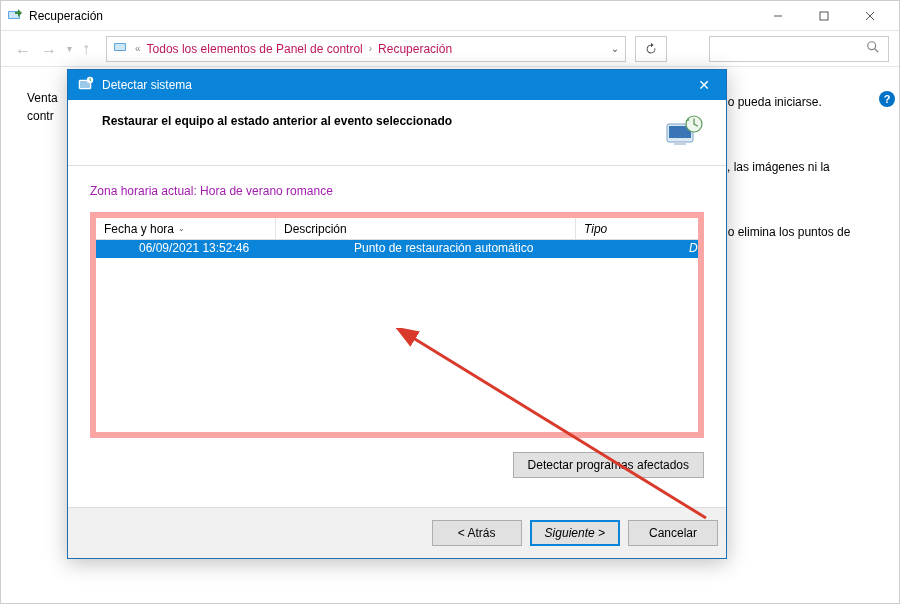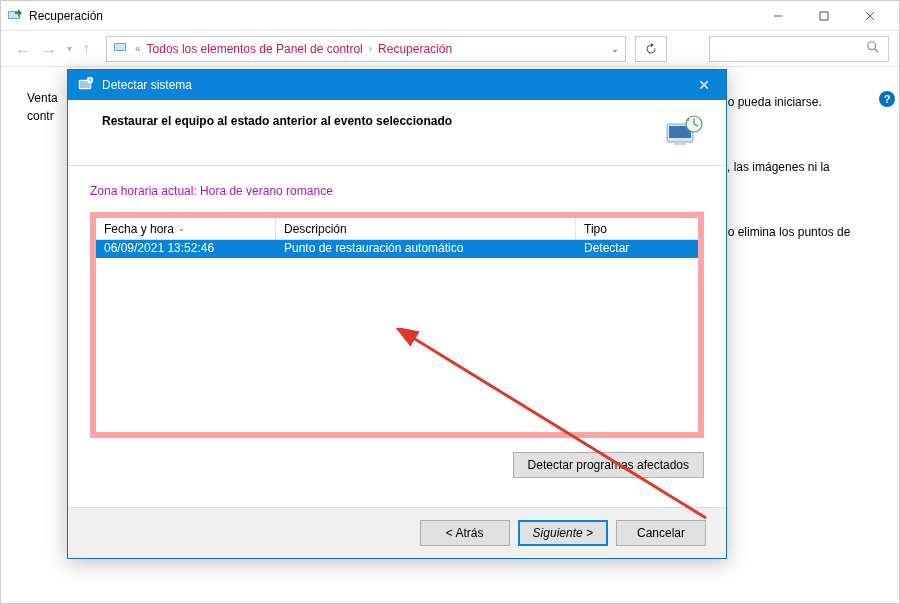--- a/index.html
+++ b/index.html
@@ -37,26 +37,26 @@
   .dialog-header .hicon{margin-left:auto;}
   .dialog-divider{height:1px;background:#ddd;margin:0;}
   .dialog-body{padding:18px 22px 10px;flex:1;position:relative;}
   .tz{color:#a21caf;margin-bottom:14px;}
   .grid{border:6px solid #fca5a5;height:226px;background:#fff;position:relative;}
   .grid-head{display:flex;height:22px;border-bottom:1px solid #dcdcdc;background:#fff;font-size:12px;}
   .grid-head .col{padding:3px 8px;border-right:1px solid #e3e3e3;display:flex;align-items:center;gap:4px;}
   .grid-head .col.last{border-right:none;}
   .sort-caret{font-size:8px;color:#555;}
   .grid-row{display:flex;height:18px;background:#0a84d8;color:#fff;font-size:12px;}
-  .grid-row .cell{padding:1px 8px;overflow:hidden;white-space:nowrap;}
-  .c1{width:180px;} .c2{width:300px;} .c3{flex:1;}
+  .grid-row .cell{padding:1px 8px;overflow:hidden;white-space:nowrap;margin-left:35px;}
+  .c1{width:180px;} .c2{width:300px;} .c3{flex:1;font-style:italic;}
   .detect-row{display:flex;justify-content:flex-end;margin-top:14px;}
   .btn{border:1px solid #adadad;background:#e1e1e1;padding:5px 14px;font-size:12px;color:#000;min-width:90px;text-align:center;}
   .btn.default{border:2px solid #0a84d8;padding:4px 13px;font-style:italic;}
-  .dialog-footer{border-top:1px solid #ddd;padding:12px 20px;display:flex;justify-content:flex-end;gap:8px;background:#f0f0f0;}
+  .dialog-footer{border-top:1px solid #ddd;padding:12px 8px;display:flex;justify-content:flex-end;gap:8px;background:#f0f0f0;}
   .red-arrow{position:absolute;left:300px;top:110px;pointer-events:none;}
   .cp-icon{display:inline-block;}
 </style>
 </head>
 <body>
 
 <div class="outer-window">
 
   <div class="outer-titlebar">
     <span class="cp-icon">

